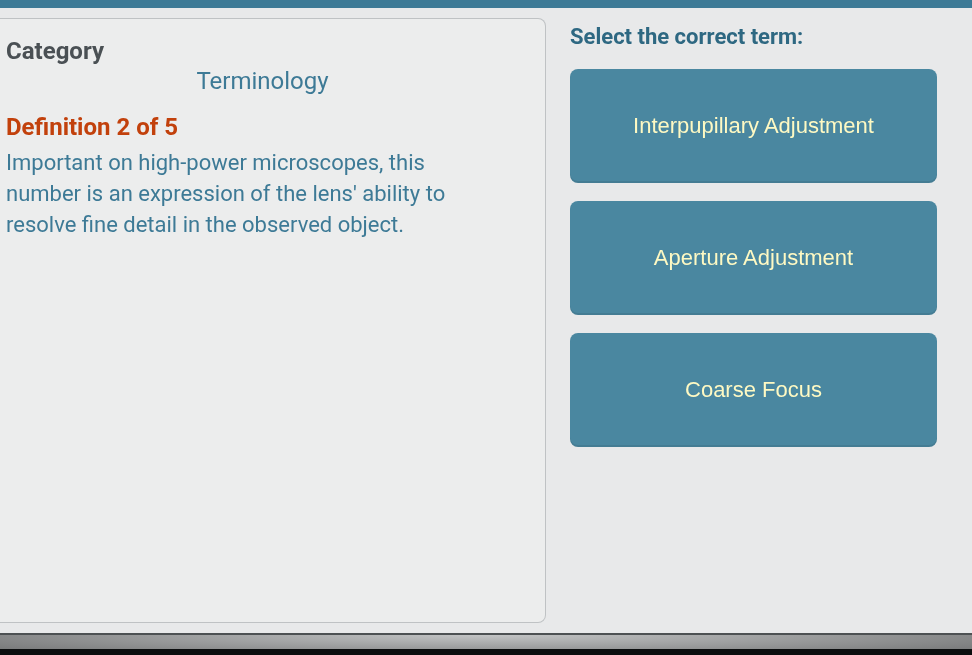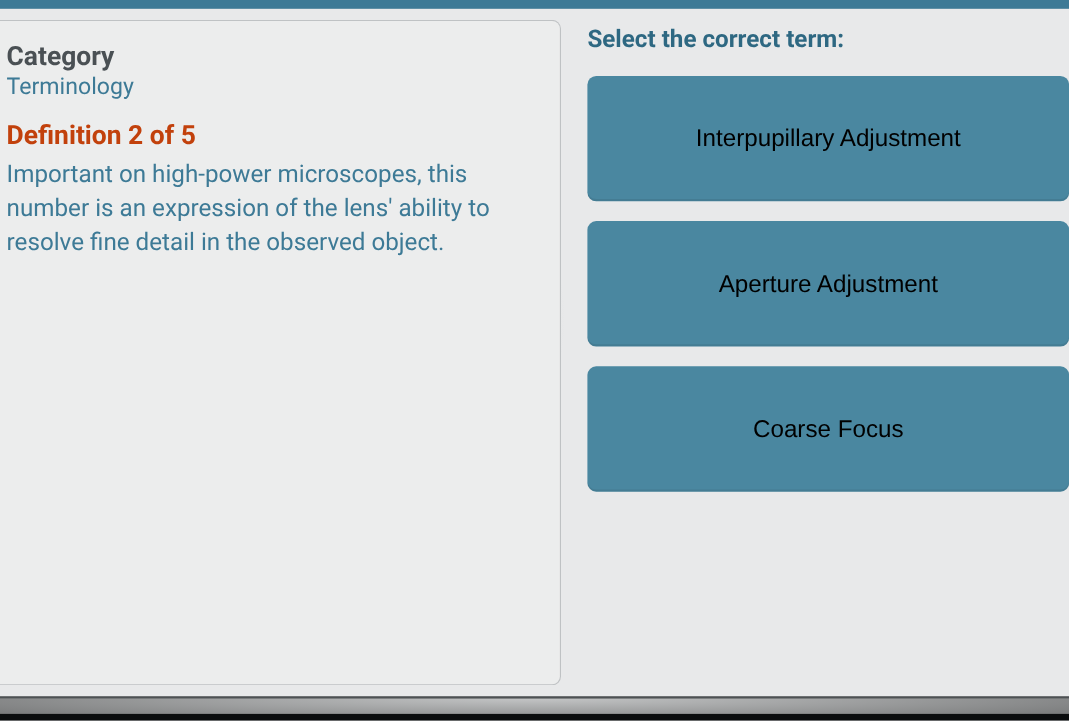--- a/index.html
+++ b/index.html
@@ -34,24 +34,25 @@
       padding: 18px 26px 20px 6px;
       position: relative;
     }
     .category-label {
       font-size: 24px;
       font-weight: 700;
       color: #4a5054;
       margin-bottom: 2px;
     }
     .category-value {
-      font-size: 21px;
+      font-size: 24px;
       font-weight: 400;
       color: #3d7a96;
       margin-bottom: 18px;
+      text-align: center;
     }
     .definition-label {
       font-size: 24px;
       font-weight: 700;
       color: #c2410c;
       margin-bottom: 6px;
     }
     .definition-text {
       font-size: 22px;
       font-weight: 400;
@@ -69,32 +70,32 @@
       color: #2e6882;
       margin-bottom: 20px;
     }
     .options-list {
       display: flex;
       flex-direction: column;
       gap: 18px;
     }
     .option-btn {
       background: #4a87a0;
-      color: #000000;
+      color: #fef9c3;
       border: none;
       border-radius: 8px;
       height: 114px;
       font-size: 22px;
       font-weight: 400;
       cursor: pointer;
       display: flex;
       align-items: center;
       justify-content: center;
       box-shadow: inset 0 -2px 0 rgba(0,0,0,0.08);
-      width: 438px;
+      width: 367px;
     }
     .bottom-strip {
       position: absolute;
       bottom: 0;
       left: 0;
       width: 100%;
       height: 22px;
       background: radial-gradient(ellipse at center top, rgba(255,255,255,0.3), rgba(0,0,0,0.35));
       background-color: #a9abac;
       border-top: 2px solid #4d5153;

